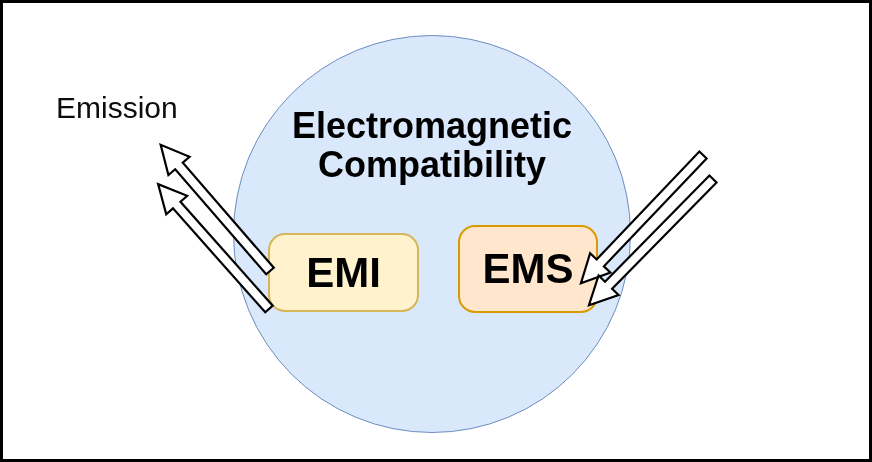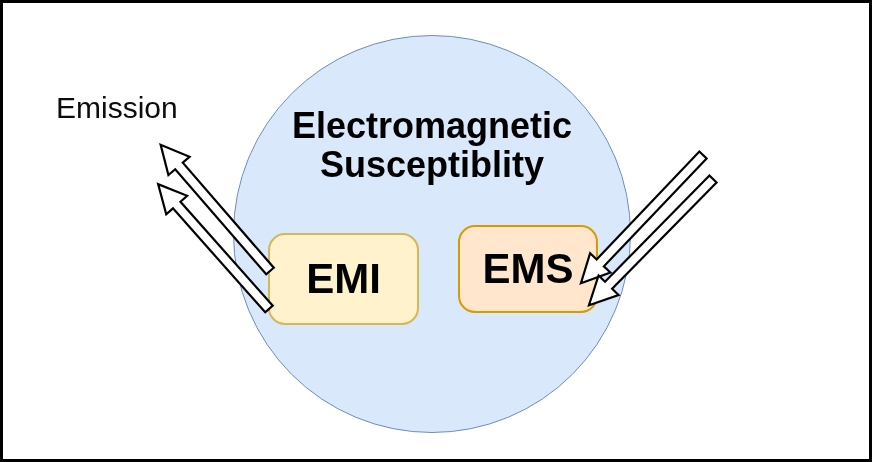--- a/index.html
+++ b/index.html
@@ -48,21 +48,21 @@
     align-items: center;
     justify-content: center;
     font-size: 42px;
     font-weight: bold;
     color: #000000;
   }
   .box.emi {
     left: 265px;
     top: 230px;
     width: 151px;
-    height: 92px;
+    height: 79px;
     background: var(--emi-fill, #fff2cc);
     border: 2px solid var(--emi-stroke, #d6b656);
   }
   .box.ems {
     left: 455px;
     top: 222px;
     width: 140px;
     height: 88px;
     background: var(--ems-fill, #ffe6cc);
     border: 2px solid var(--ems-stroke, #d79b00);
@@ -93,21 +93,21 @@
 </style>
 </head>
 <body>
 
 <div class="canvas">
 
   <div class="circle"></div>
 
   <div class="circle-title">
     <div>Electromagnetic</div>
-    <div>Susceptiblity</div>
+    <div>Compatibility</div>
   </div>
 
   <div class="box emi">
     <span>EMI</span>
   </div>
 
   <div class="box ems">
     <span>EMS</span>
   </div>
 

